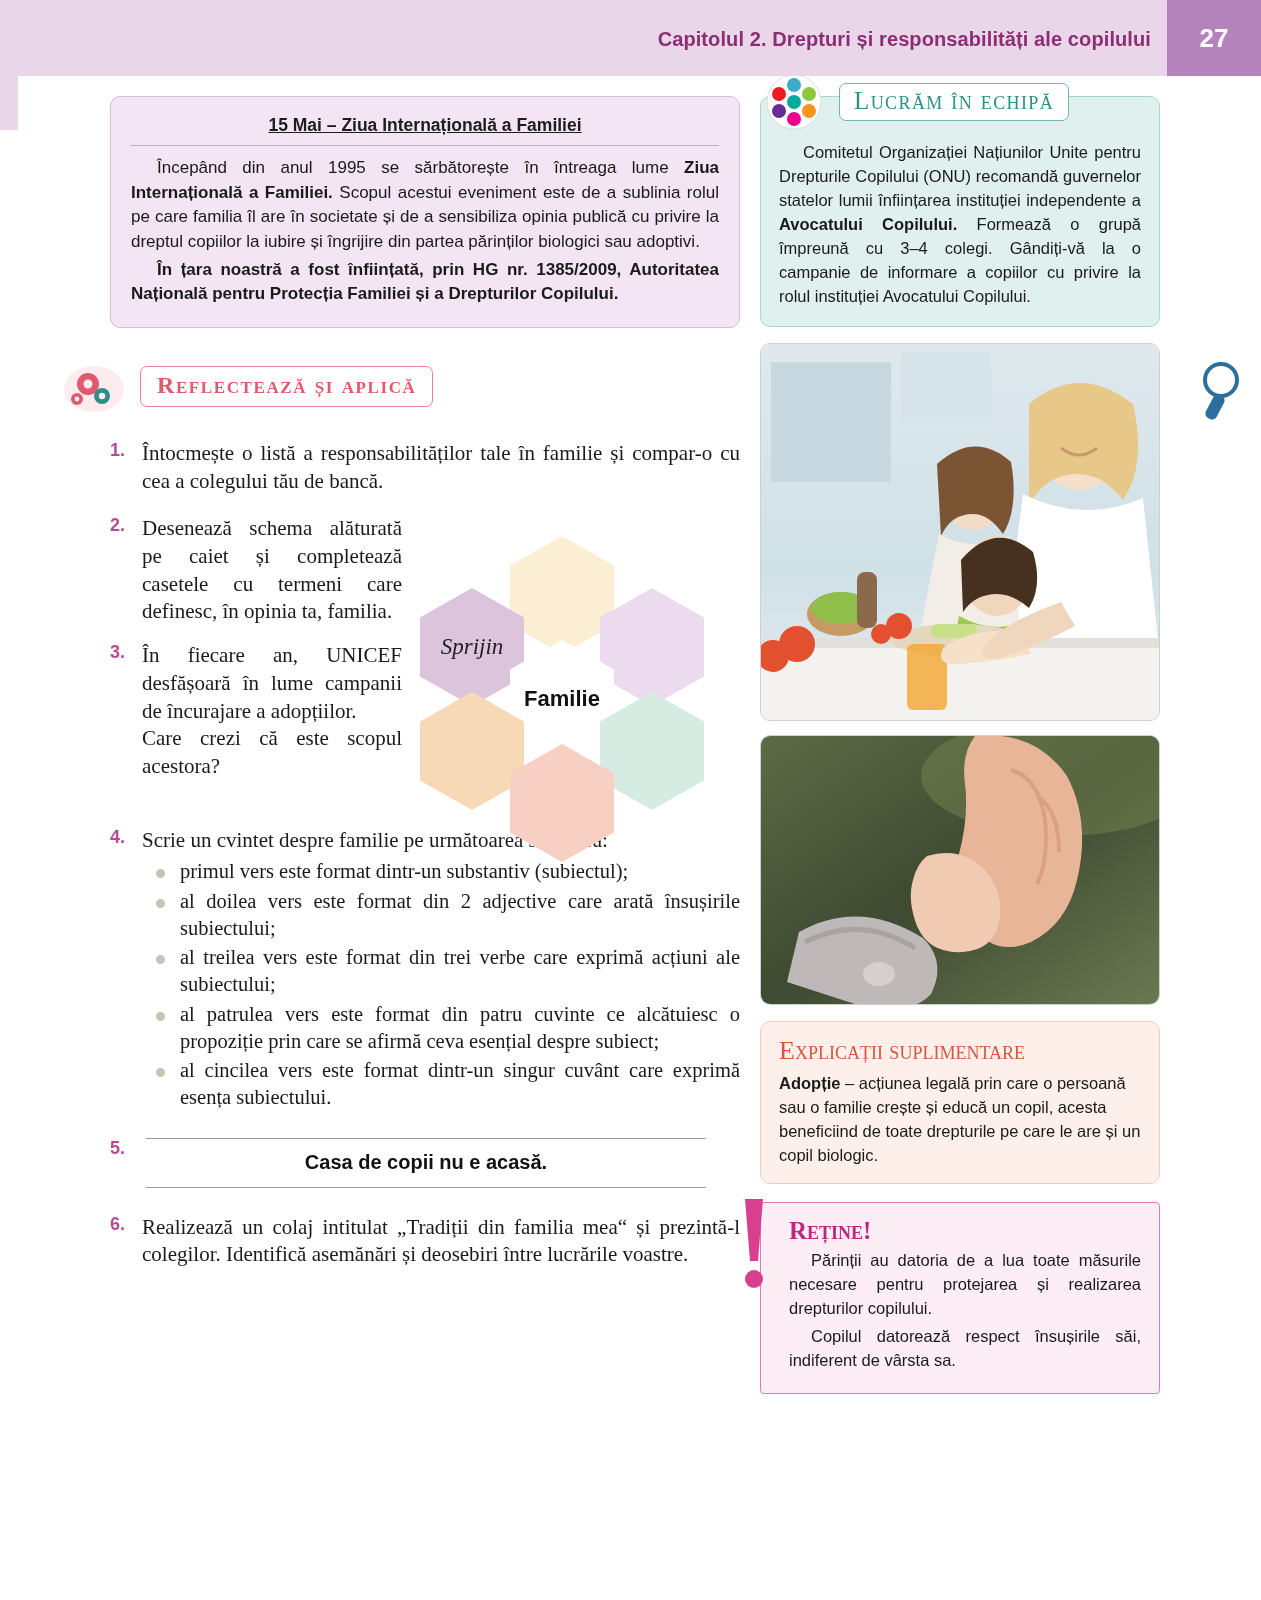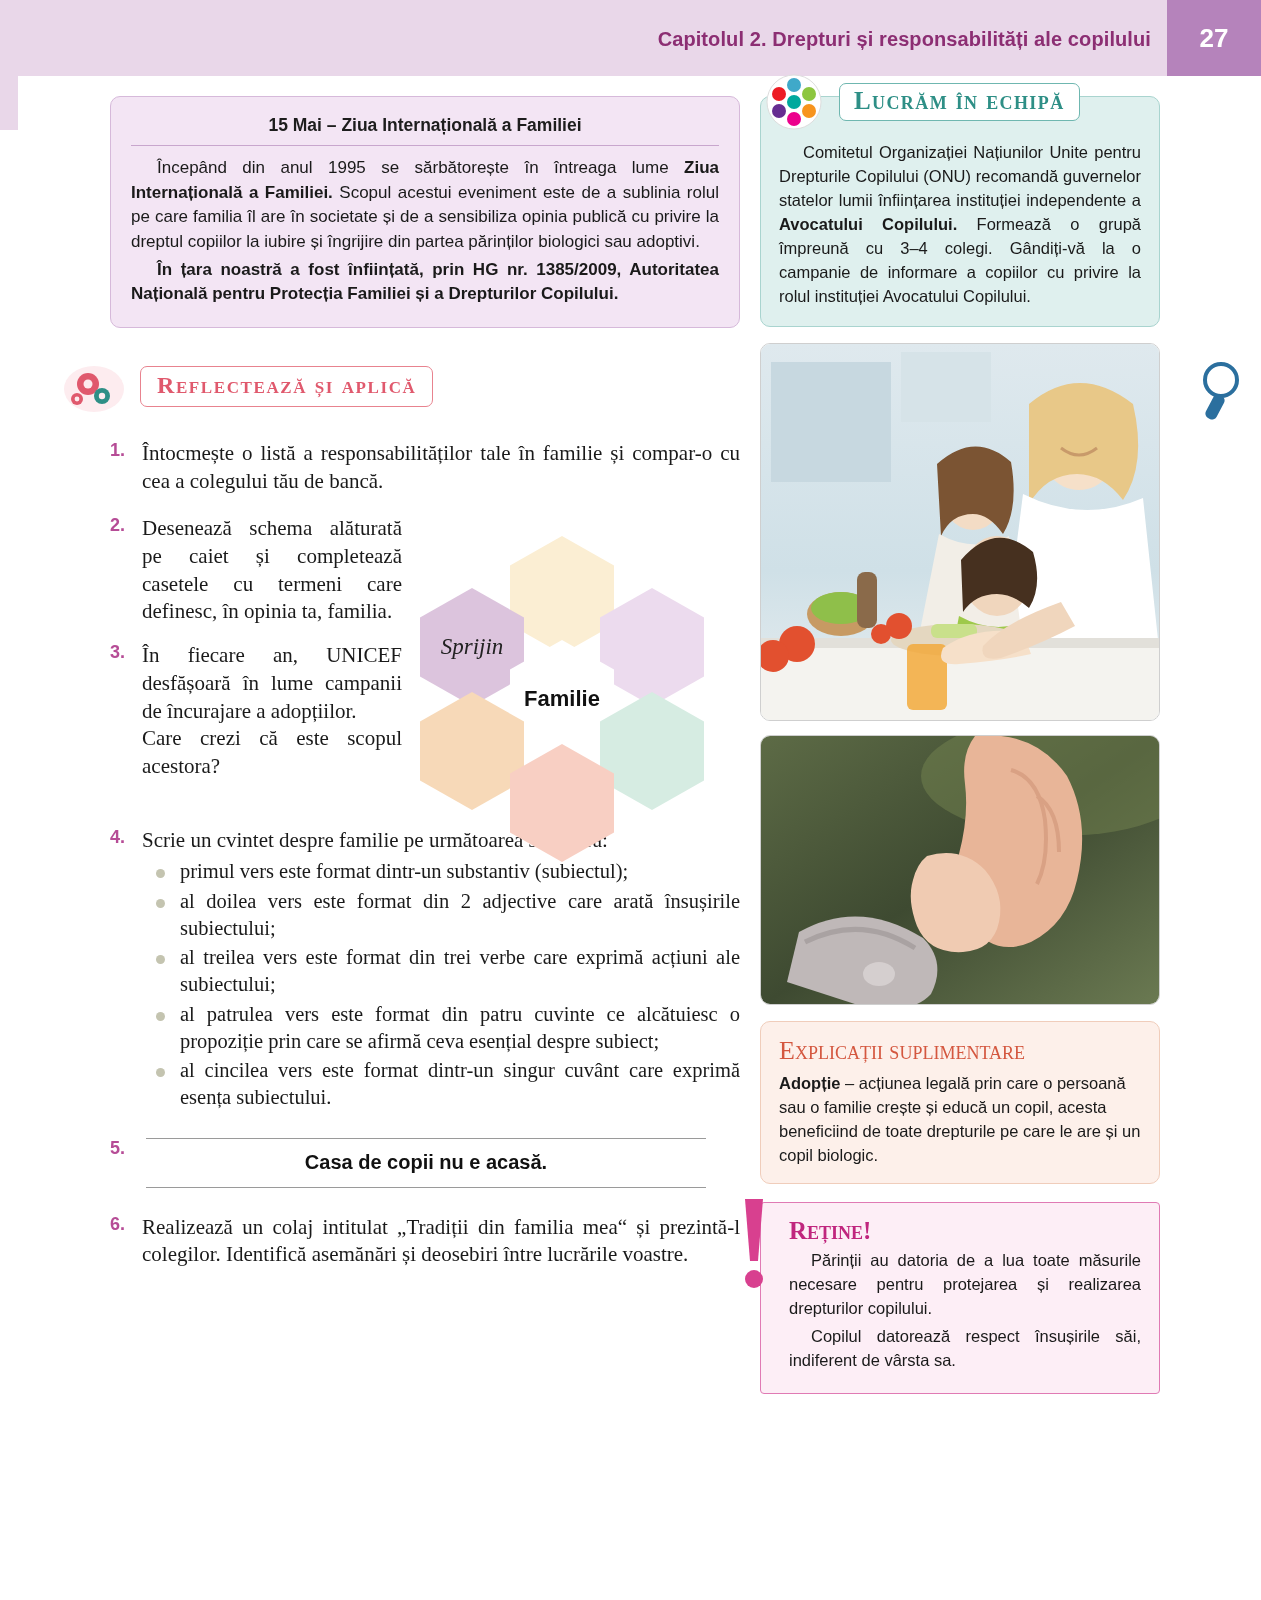--- a/index.html
+++ b/index.html
@@ -47,20 +47,21 @@
     border-radius:10px;
     padding:18px 20px 20px 20px;
   }
   .fd-title {
     text-align:center;
     font-family:"Liberation Sans", sans-serif;
     font-weight:bold; font-size:17.5px; color:#1d1d1d;
     padding-bottom:9px;
     border-bottom:1px solid #c8a6cd;
     margin-bottom:10px;
+    text-decoration:underline;
   }
   .fd-para {
     font-family:"Liberation Sans", sans-serif;
     font-size:17px; line-height:1.45; color:#1a1a1a;
     text-align:justify;
     text-indent:26px;
     margin:0 0 3px 0;
   }
   .fd-para b { font-weight:bold; }
   .fd-para2 {
@@ -158,21 +159,21 @@
     padding:44px 18px 18px 18px;
     position:relative;
   }
   .team-label {
     position:absolute; top:-14px; left:78px;
     border:1.6px solid #6fb7b0;
     border-radius:7px;
     background:#ffffff;
     color:#2e8f86;
     font-family:"Liberation Serif", serif;
-    font-weight:bold; font-size:25px;
+    font-weight:normal; font-size:25px;
     letter-spacing:1.4px;
     padding:3px 14px 5px 14px;
     font-variant:small-caps;
   }
   .team-icon {
     position:absolute; top:-24px; left:4px;
     width:58px; height:58px;
   }
   .team-text {
     font-family:"Liberation Sans", sans-serif;

